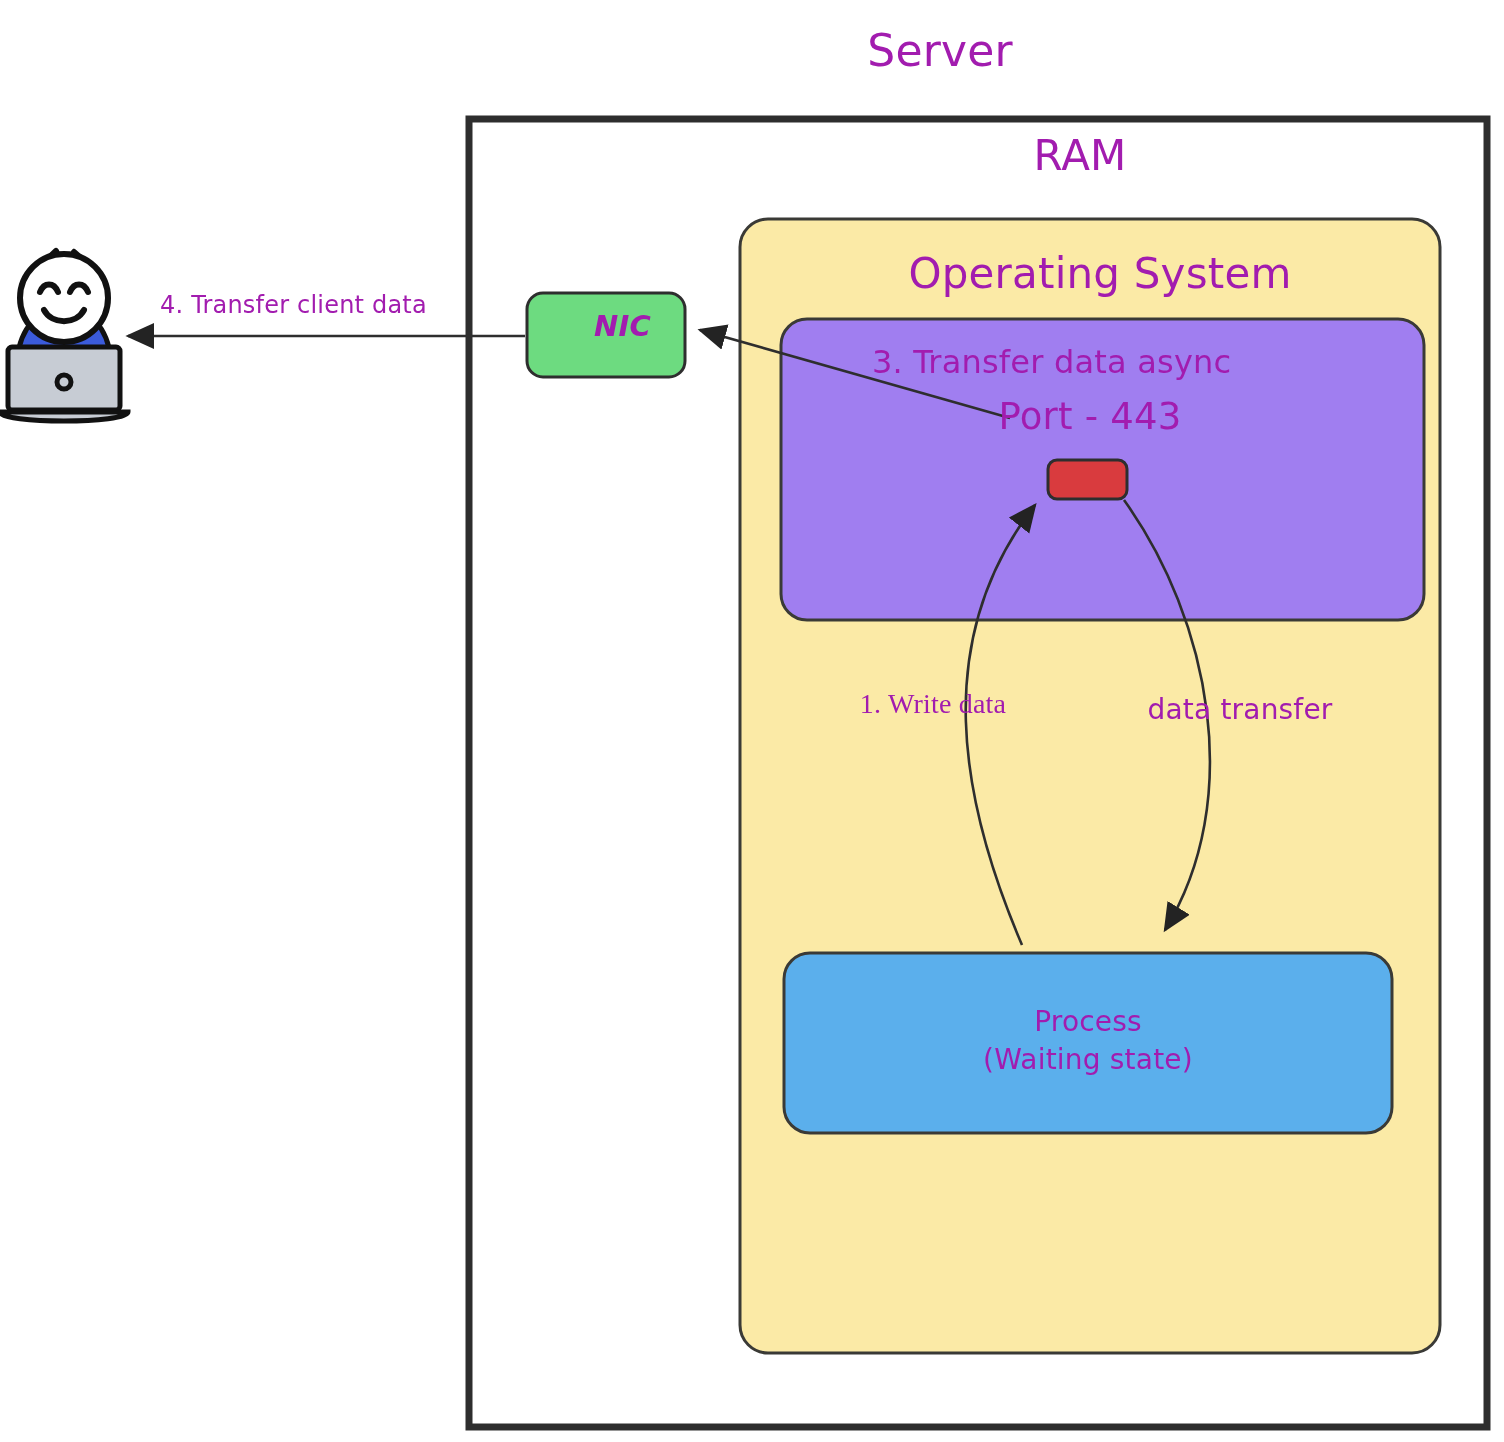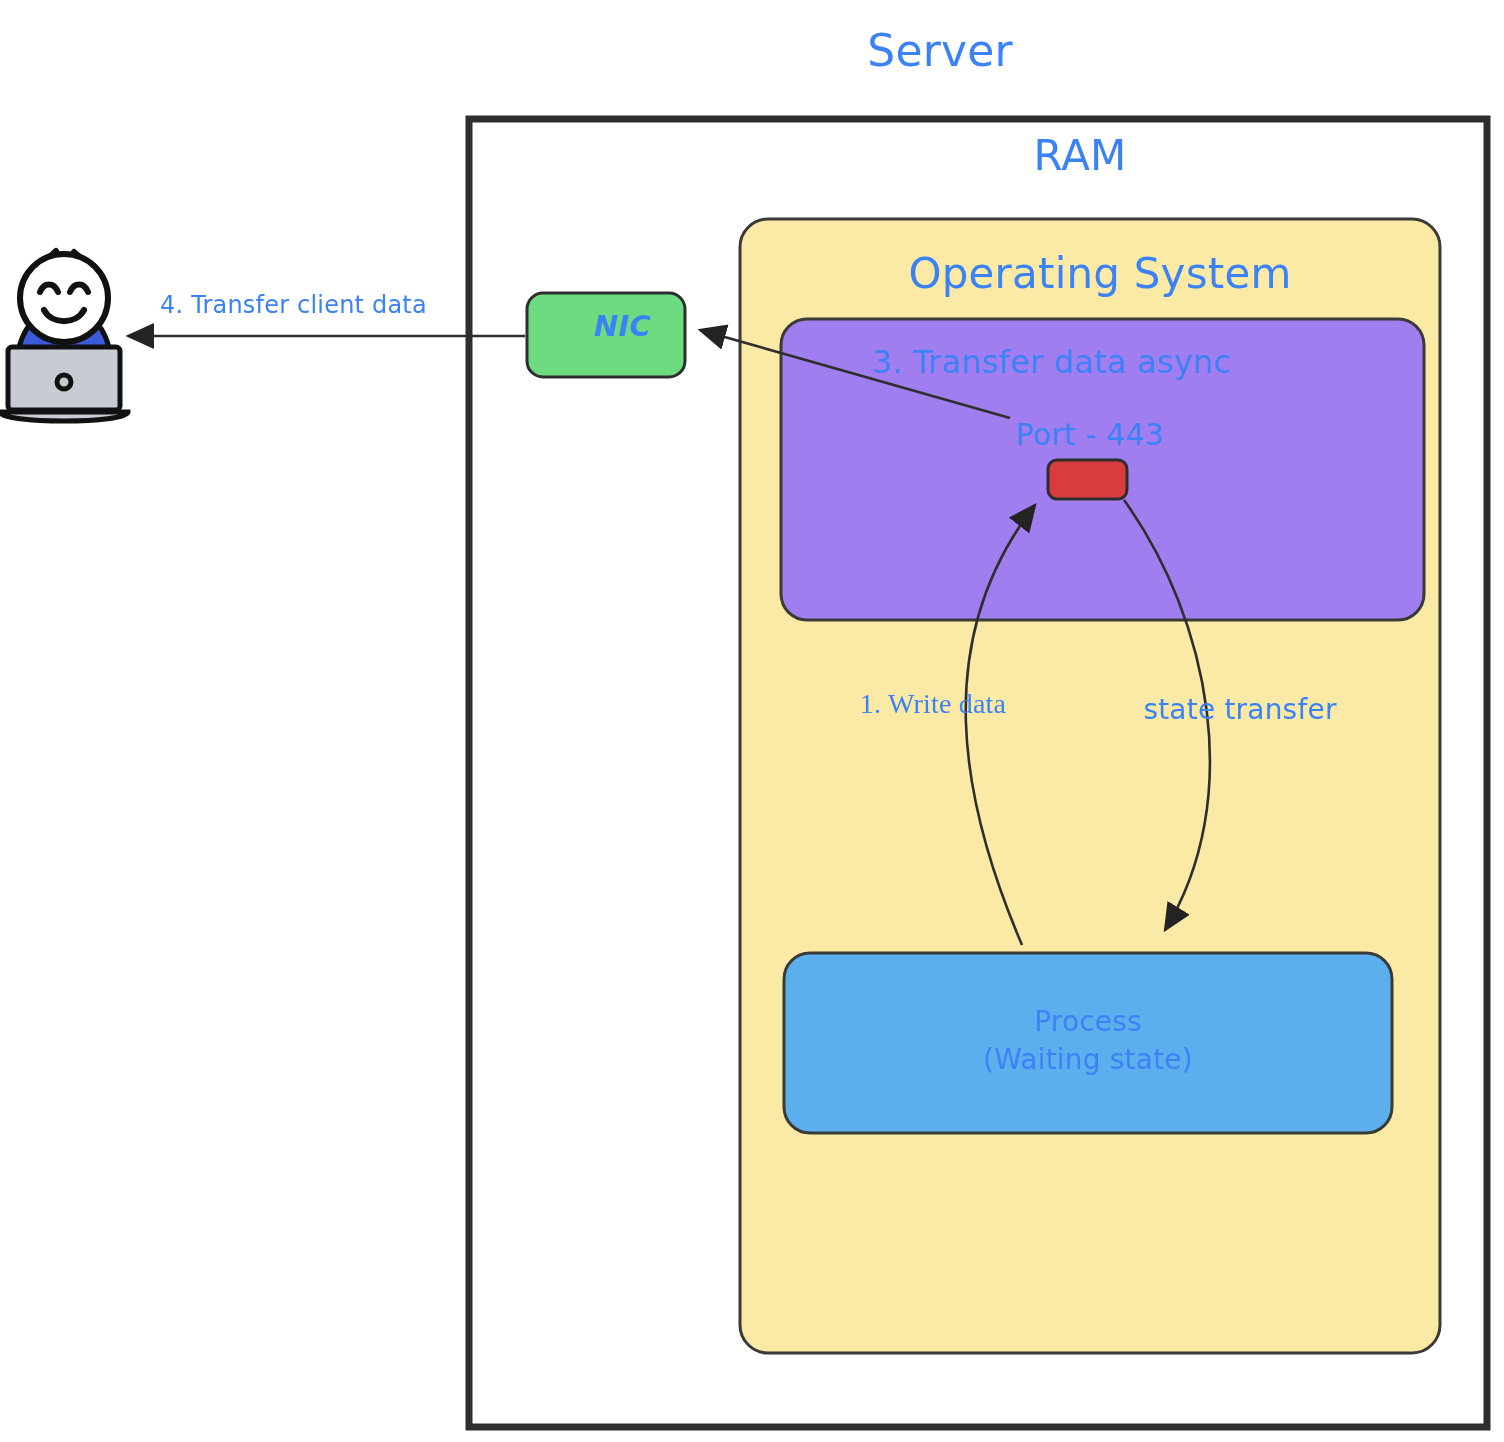--- a/index.html
+++ b/index.html
@@ -19,21 +19,21 @@
   }
   svg.layer {
     position: absolute;
     left: 0;
     top: 0;
     width: 1504px;
     height: 1442px;
   }
   .lbl {
     position: absolute;
-    color: #3b82f6;
+    color: #a21caf;
     font-family: "DejaVu Sans", sans-serif;
     white-space: pre;
     line-height: 1.12;
     letter-spacing: 0.2px;
   }
   .ctr { text-align: center; }
 </style>
 </head>
 <body>
 
@@ -87,25 +87,25 @@
   </svg>
 
   <div class="lbl ctr" style="left:780px; top:26px; width:320px; font-size:44px;">Server</div>
 
   <div class="lbl ctr" style="left:960px; top:132px; width:240px; font-size:42px;">RAM</div>
 
   <div class="lbl ctr" style="left:840px; top:250px; width:520px; font-size:42px;text-align:center;">Operating System</div>
 
   <div class="lbl ctr" style="left:872px; top:345px; width:330px; font-size:32px;">3. Transfer data async</div>
 
-  <div class="lbl ctr" style="left:975px; top:418px; width:230px; font-size:30px;">Port - 443</div>
+  <div class="lbl ctr" style="left:975px; top:396px; width:230px; font-size:37px;">Port - 443</div>
 
   <div class="lbl ctr" style="left:808px; top:688px; width:250px; font-size:28px;font-family:Liberation Serif, serif;">1. Write data</div>
 
-  <div class="lbl ctr" style="left:1090px; top:694px; width:300px; font-size:28px;">state transfer</div>
+  <div class="lbl ctr" style="left:1090px; top:694px; width:300px; font-size:28px;">data transfer</div>
 
   <div class="lbl ctr" style="left:938px; top:1006px; width:300px; font-size:28px;">Process</div>
   <div class="lbl ctr" style="left:938px; top:1044px; width:300px; font-size:28px;">(Waiting state)</div>
 
   <div class="lbl ctr" style="left:527px; top:310px; width:141px; font-size:29px; font-style:italic; font-weight:700;padding-left:25px;">NIC</div>
 
   <div class="lbl" style="left:160px; top:292px; font-size:24px;">4. Transfer client data</div>
 
 </div>
 

